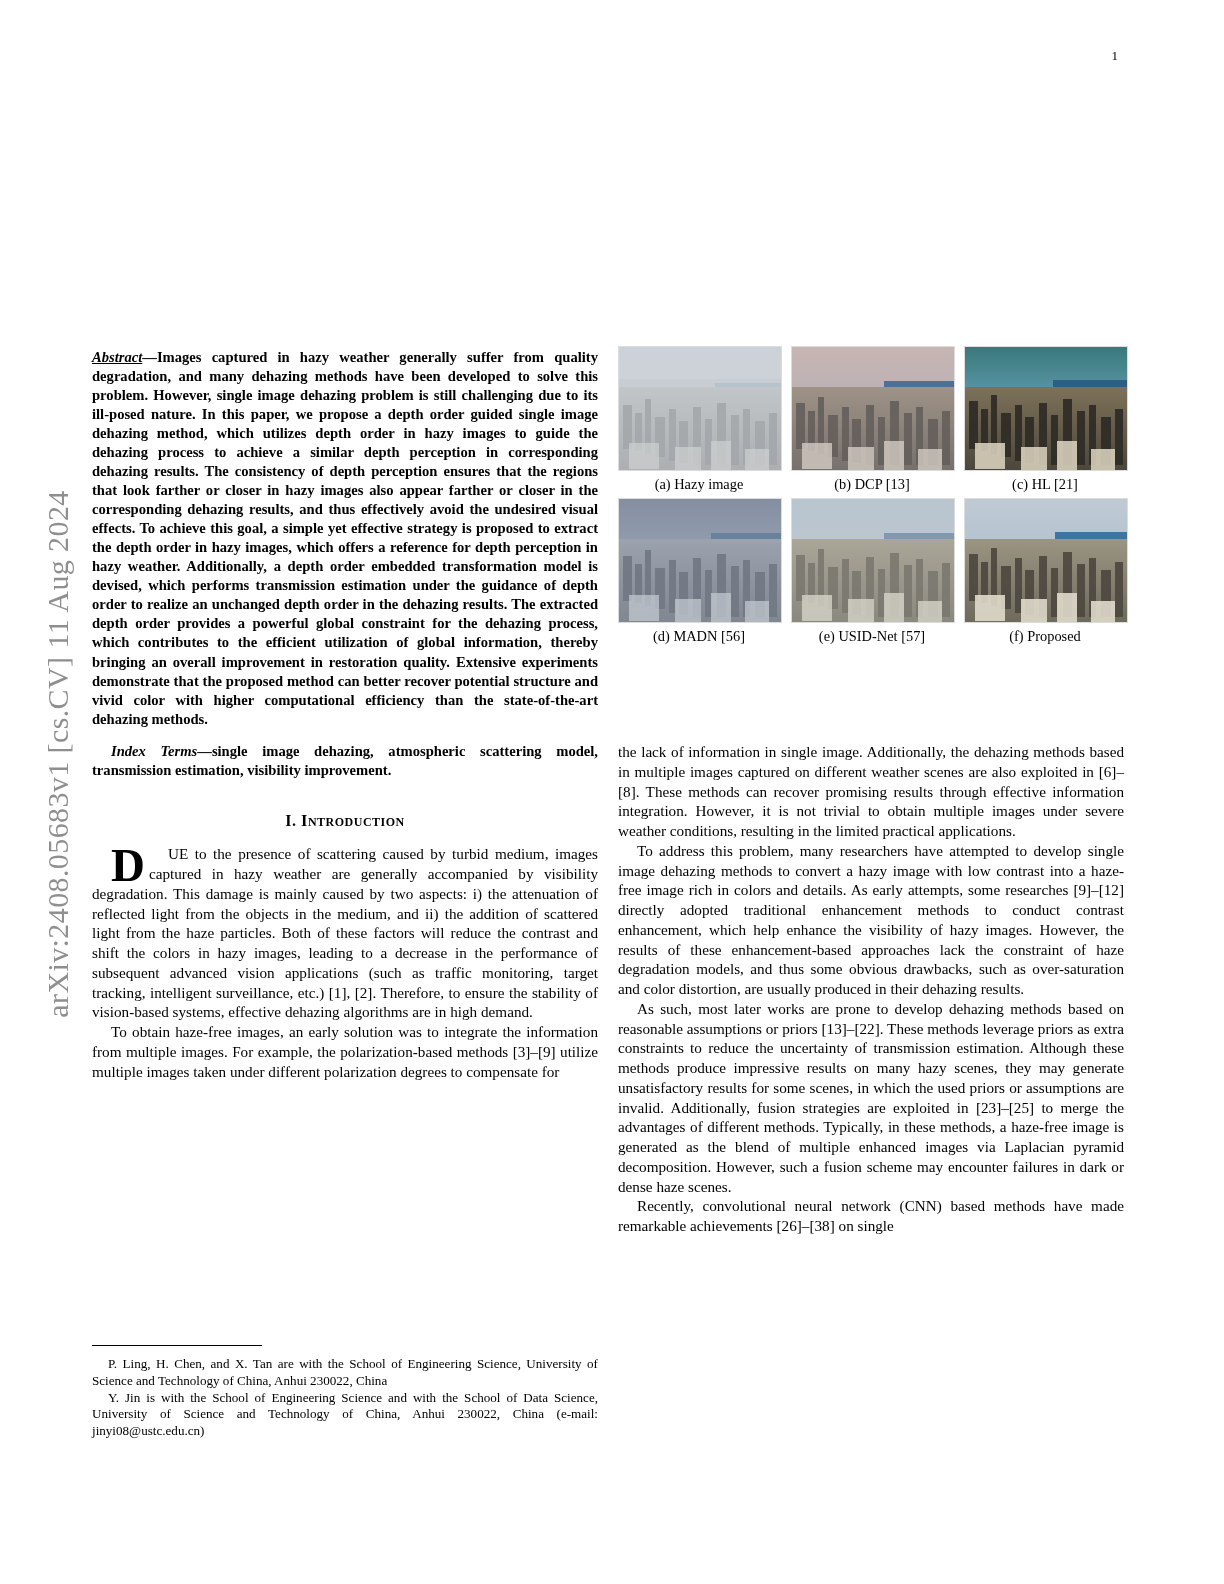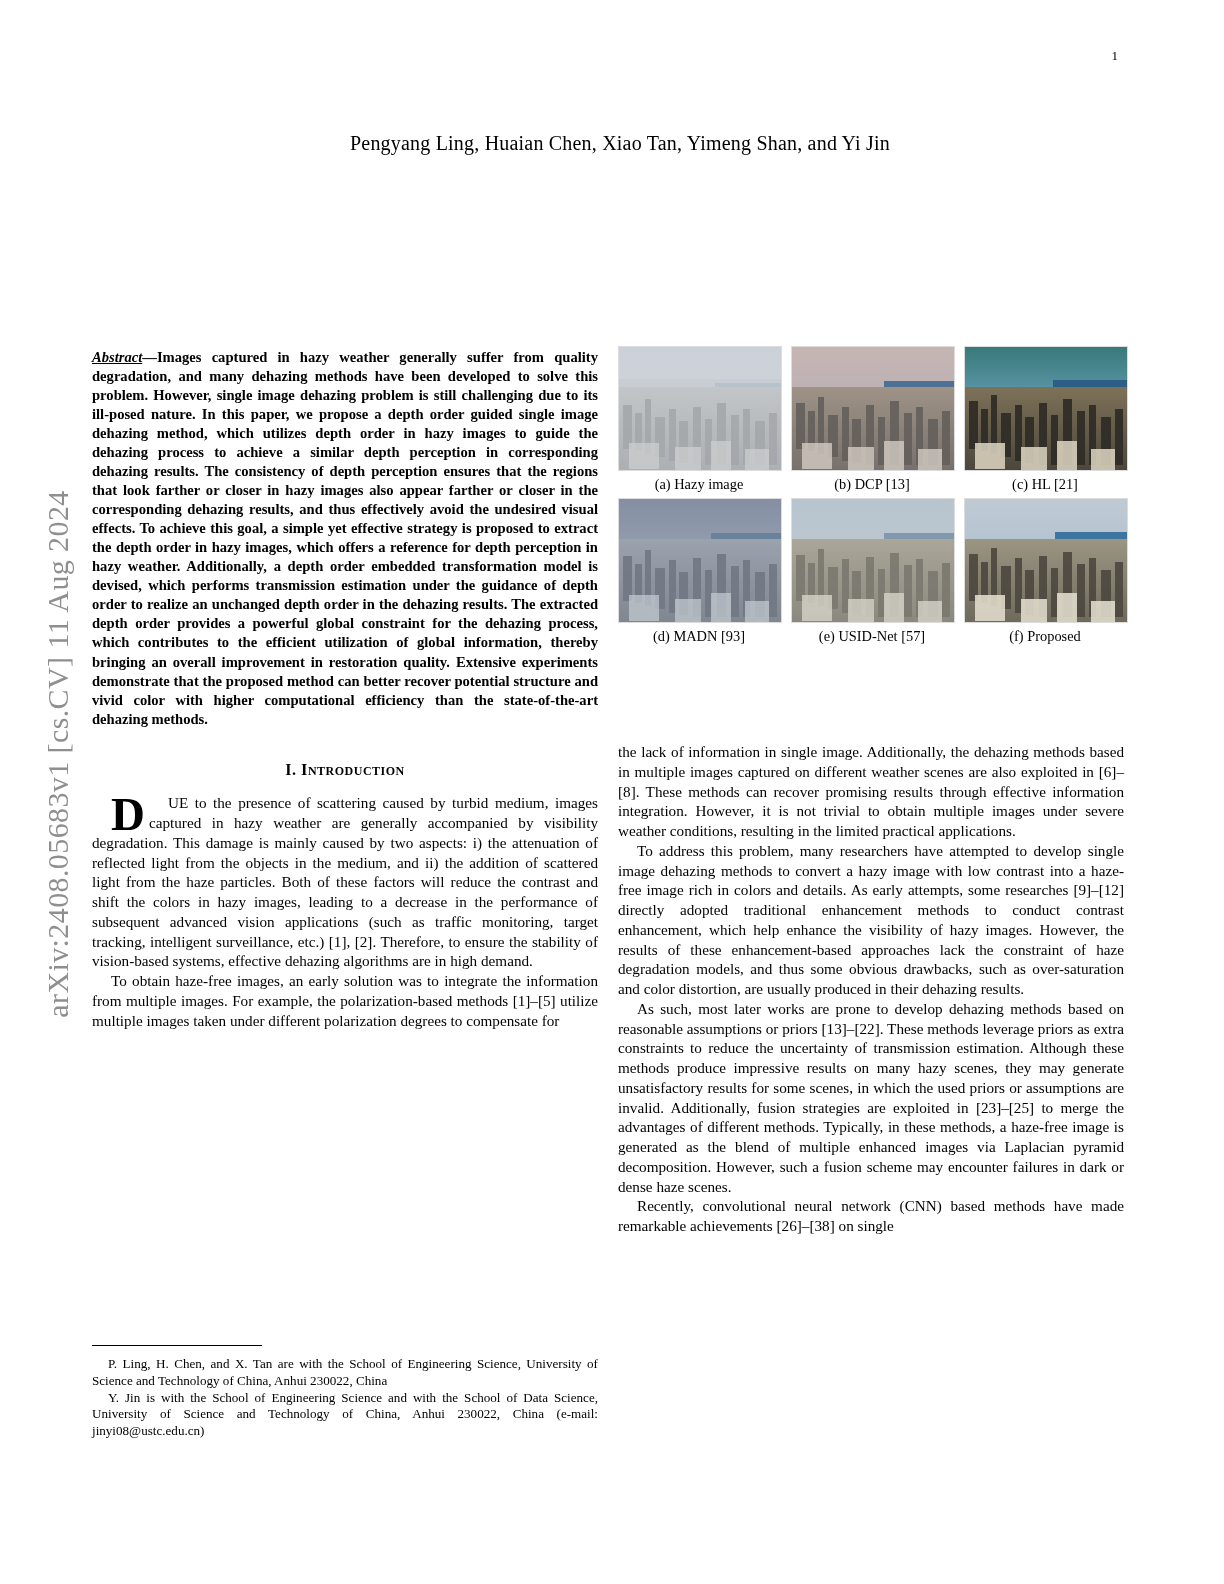--- a/index.html
+++ b/index.html
@@ -195,38 +195,40 @@
 </head>
 <body>
 
 <div class="page">
 
   <div class="arxiv-stamp">arXiv:2408.05683v1  [cs.CV]  11 Aug 2024</div>
 
   <div class="page-number">1</div>
 
   <div class="title-block">
-    <div class="author-line">Pengyang Ling, Huaian Chen, Xiao Tan, Yimeng Shan, and Yi Jin</div>
   </div>
 
   <div class="col col-left">
 
     <div class="abstract">
       <span class="lead">Abstract</span><span>—</span><span>Images captured in hazy weather generally suffer from quality degradation, and many dehazing methods have been developed to solve this problem. However, single image dehazing problem is still challenging due to its ill-posed nature. In this paper, we propose a depth order guided single image dehazing method, which utilizes depth order in hazy images to guide the dehazing process to achieve a similar depth perception in corresponding dehazing results. The consistency of depth perception ensures that the regions that look farther or closer in hazy images also appear farther or closer in the corresponding dehazing results, and thus effectively avoid the undesired visual effects. To achieve this goal, a simple yet effective strategy is proposed to extract the depth order in hazy images, which offers a reference for depth perception in hazy weather. Additionally, a depth order embedded transformation model is devised, which performs transmission estimation under the guidance of depth order to realize an unchanged depth order in the dehazing results. The extracted depth order provides a powerful global constraint for the dehazing process, which contributes to the efficient utilization of global information, thereby bringing an overall improvement in restoration quality. Extensive experiments demonstrate that the proposed method can better recover potential structure and vivid color with higher computational efficiency than the state-of-the-art dehazing methods.</span>
     </div>
 
+    <div class="index-terms">
+      <span class="lead">Index Terms</span><span>—</span><span>single image dehazing, atmospheric scattering model, transmission estimation, visibility improvement.</span>
+    </div>
 
     <div class="section-head">
       <span>I.</span>
       <span class="smallcaps">Introduction</span>
     </div>
 
     <p class="dropcap-para"><span class="dropcap">D</span><span>UE to the presence of scattering caused by turbid medium, images captured in hazy weather are generally accompanied by visibility degradation. This damage is mainly caused by two aspects: i) the attenuation of reflected light from the objects in the medium, and ii) the addition of scattered light from the haze particles. Both of these factors will reduce the contrast and shift the colors in hazy images, leading to a decrease in the performance of subsequent advanced vision applications (such as traffic monitoring, target tracking, intelligent surveillance, etc.) [1], [2]. Therefore, to ensure the stability of vision-based systems, effective dehazing algorithms are in high demand.</span></p>
 
-    <p>To obtain haze-free images, an early solution was to integrate the information from multiple images. For example, the polarization-based methods [1]–[5] utilize multiple images taken under different polarization degrees to compensate for</p>
+    <p>To obtain haze-free images, an early solution was to integrate the information from multiple images. For example, the polarization-based methods [3]–[9] utilize multiple images taken under different polarization degrees to compensate for</p>
   </div>
 
   <div class="figure">
 
     <div class="fig-row">
       <div class="fig-cell">
         <div class="fig-img">
           <svg viewBox="0 0 162 123" preserveAspectRatio="none">
             <defs>
               <linearGradient id="skyA" x1="0" y1="0" x2="0" y2="1">
@@ -391,21 +393,21 @@
             </g>
             <g fill="#cdd2d6" opacity="0.75">
               <rect x="10" y="96" width="30" height="26"></rect>
                 <rect x="56" y="100" width="26" height="23"></rect>
               <rect x="92" y="94" width="20" height="29"></rect>
                 <rect x="126" y="102" width="24" height="21"></rect>
             </g>
             <rect x="0" y="0" width="162" height="123" fill="#9fa8bb" opacity="0.22"></rect>
           </svg>
         </div>
-        <div class="fig-sub">(d) MADN [93]</div>
+        <div class="fig-sub">(d) MADN [56]</div>
       </div>
 
       <div class="fig-cell">
         <div class="fig-img">
           <svg viewBox="0 0 162 123" preserveAspectRatio="none">
             <defs>
               <linearGradient id="skyE" x1="0" y1="0" x2="0" y2="1">
                 <stop offset="0%" stop-color="#b5c3cf"></stop>
                   <stop offset="100%" stop-color="#bcc8d1"></stop>
               </linearGradient>

